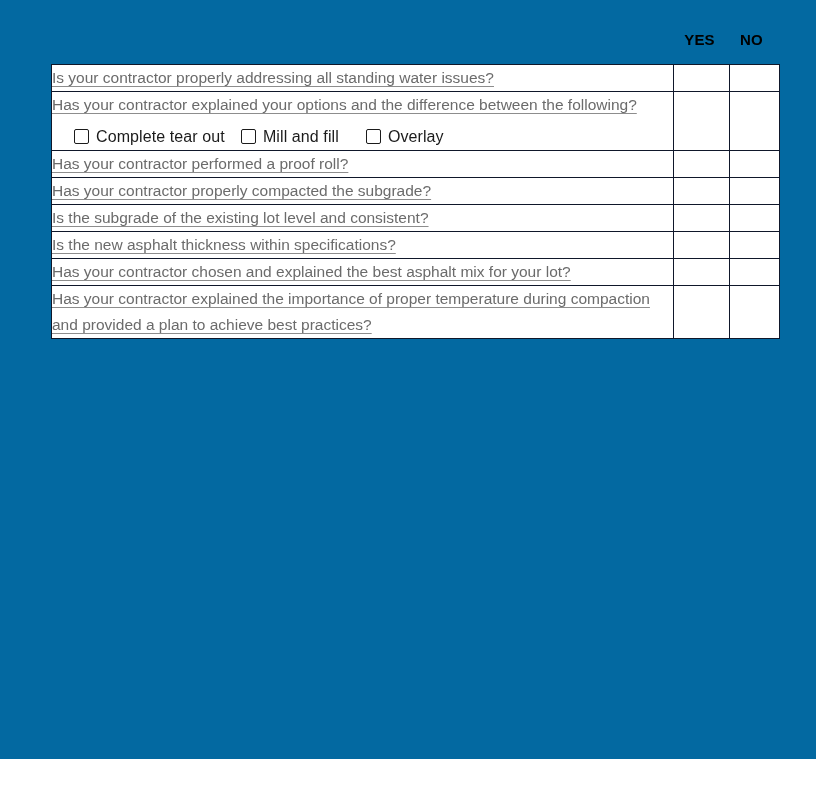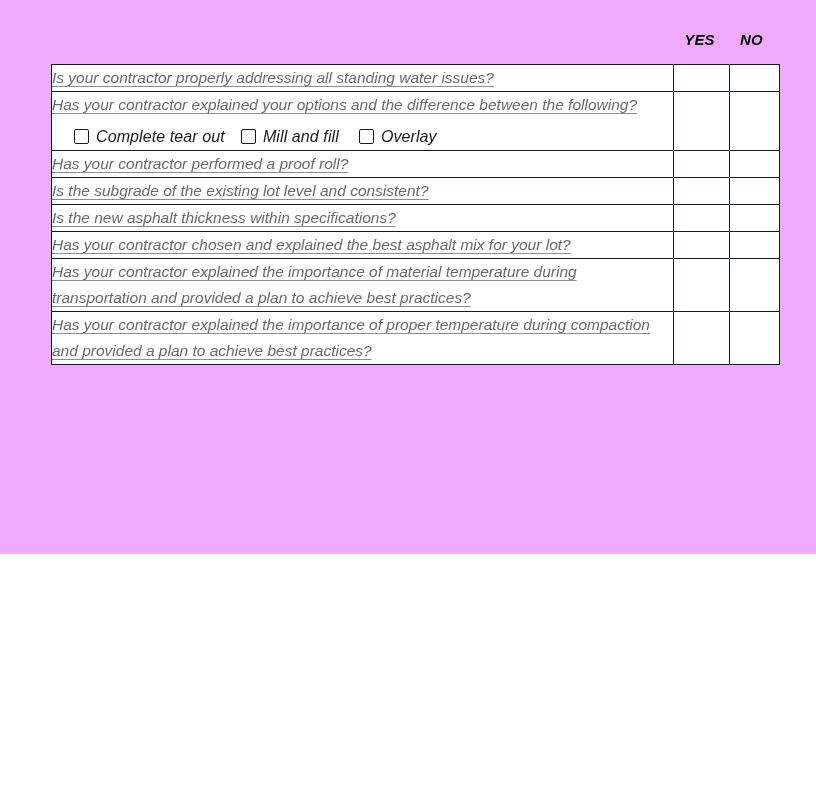--- a/index.html
+++ b/index.html
@@ -10,23 +10,22 @@
   body {
     width: 816px;
     height: 791px;
     font-family: "Liberation Sans", sans-serif;
     overflow: hidden;
   }
 
   #page {
     position: relative;
     width: 816px;
-    height: 554px;
-    background: #f0abfc;
-    font-style: italic;
+    height: 759px;
+    background: #0369a1;
   }
 
   
   .col-headers {
     position: absolute;
     left: 672px;
     top: 28px;
     width: 104px;
     height: 24px;
     display: flex;
@@ -82,21 +81,21 @@
     padding-left: 22px;
     white-space: nowrap;
     line-height: 26px;
   }
   .option {
     display: inline-block;
     vertical-align: middle;
     white-space: nowrap;
   }
   .option + .option { margin-left: 16px; }
-  .option.gap-before { margin-left: 20px; }
+  .option.gap-before { margin-left: 27px; }
 
   .checkbox {
     display: inline-block;
     vertical-align: middle;
     width: 15px;
     height: 15px;
     border: 1.6px solid #1b1b1b;
     border-radius: 2px;
     background: #ffffff;
     box-sizing: border-box;
@@ -133,40 +132,40 @@
           <td class="cell-question"><span class="question-text">Has your contractor explained your options and the difference between the following?</span><div class="options-line"><span class="option"><span class="checkbox"></span><span class="option-label">Complete tear out</span></span><span class="option"><span class="checkbox"></span><span class="option-label">Mill and fill</span></span><span class="option gap-before"><span class="checkbox"></span><span class="option-label">Overlay</span></span></div></td>
           <td class="cell-yes"></td>
           <td class="cell-no"></td>
         </tr>
         <tr>
           <td class="cell-question"><span class="question-text">Has your contractor performed a proof roll?</span></td>
           <td class="cell-yes"></td>
           <td class="cell-no"></td>
         </tr>
         <tr>
+          <td class="cell-question"><span class="question-text">Has your contractor properly compacted the subgrade?</span></td>
+          <td class="cell-yes"></td>
+          <td class="cell-no"></td>
+        </tr>
+        <tr>
           <td class="cell-question"><span class="question-text">Is the subgrade of the existing lot level and consistent?</span></td>
           <td class="cell-yes"></td>
           <td class="cell-no"></td>
         </tr>
         <tr>
           <td class="cell-question"><span class="question-text">Is the new asphalt thickness within specifications?</span></td>
           <td class="cell-yes"></td>
           <td class="cell-no"></td>
         </tr>
         <tr>
           <td class="cell-question"><span class="question-text">Has your contractor chosen and explained the best asphalt mix for your lot?</span></td>
           <td class="cell-yes"></td>
           <td class="cell-no"></td>
         </tr>
         <tr>
-          <td class="cell-question"><span class="question-text">Has your contractor explained the importance of material temperature during transportation and provided a plan to achieve best practices?</span></td>
-          <td class="cell-yes"></td>
-          <td class="cell-no"></td>
-        </tr>
-        <tr>
           <td class="cell-question"><span class="question-text">Has your contractor explained the importance of proper temperature during compaction and provided a plan to achieve best practices?</span></td>
           <td class="cell-yes"></td>
           <td class="cell-no"></td>
         </tr>
       </tbody>
   </table>
 
 </div>
 
 </body></html>

